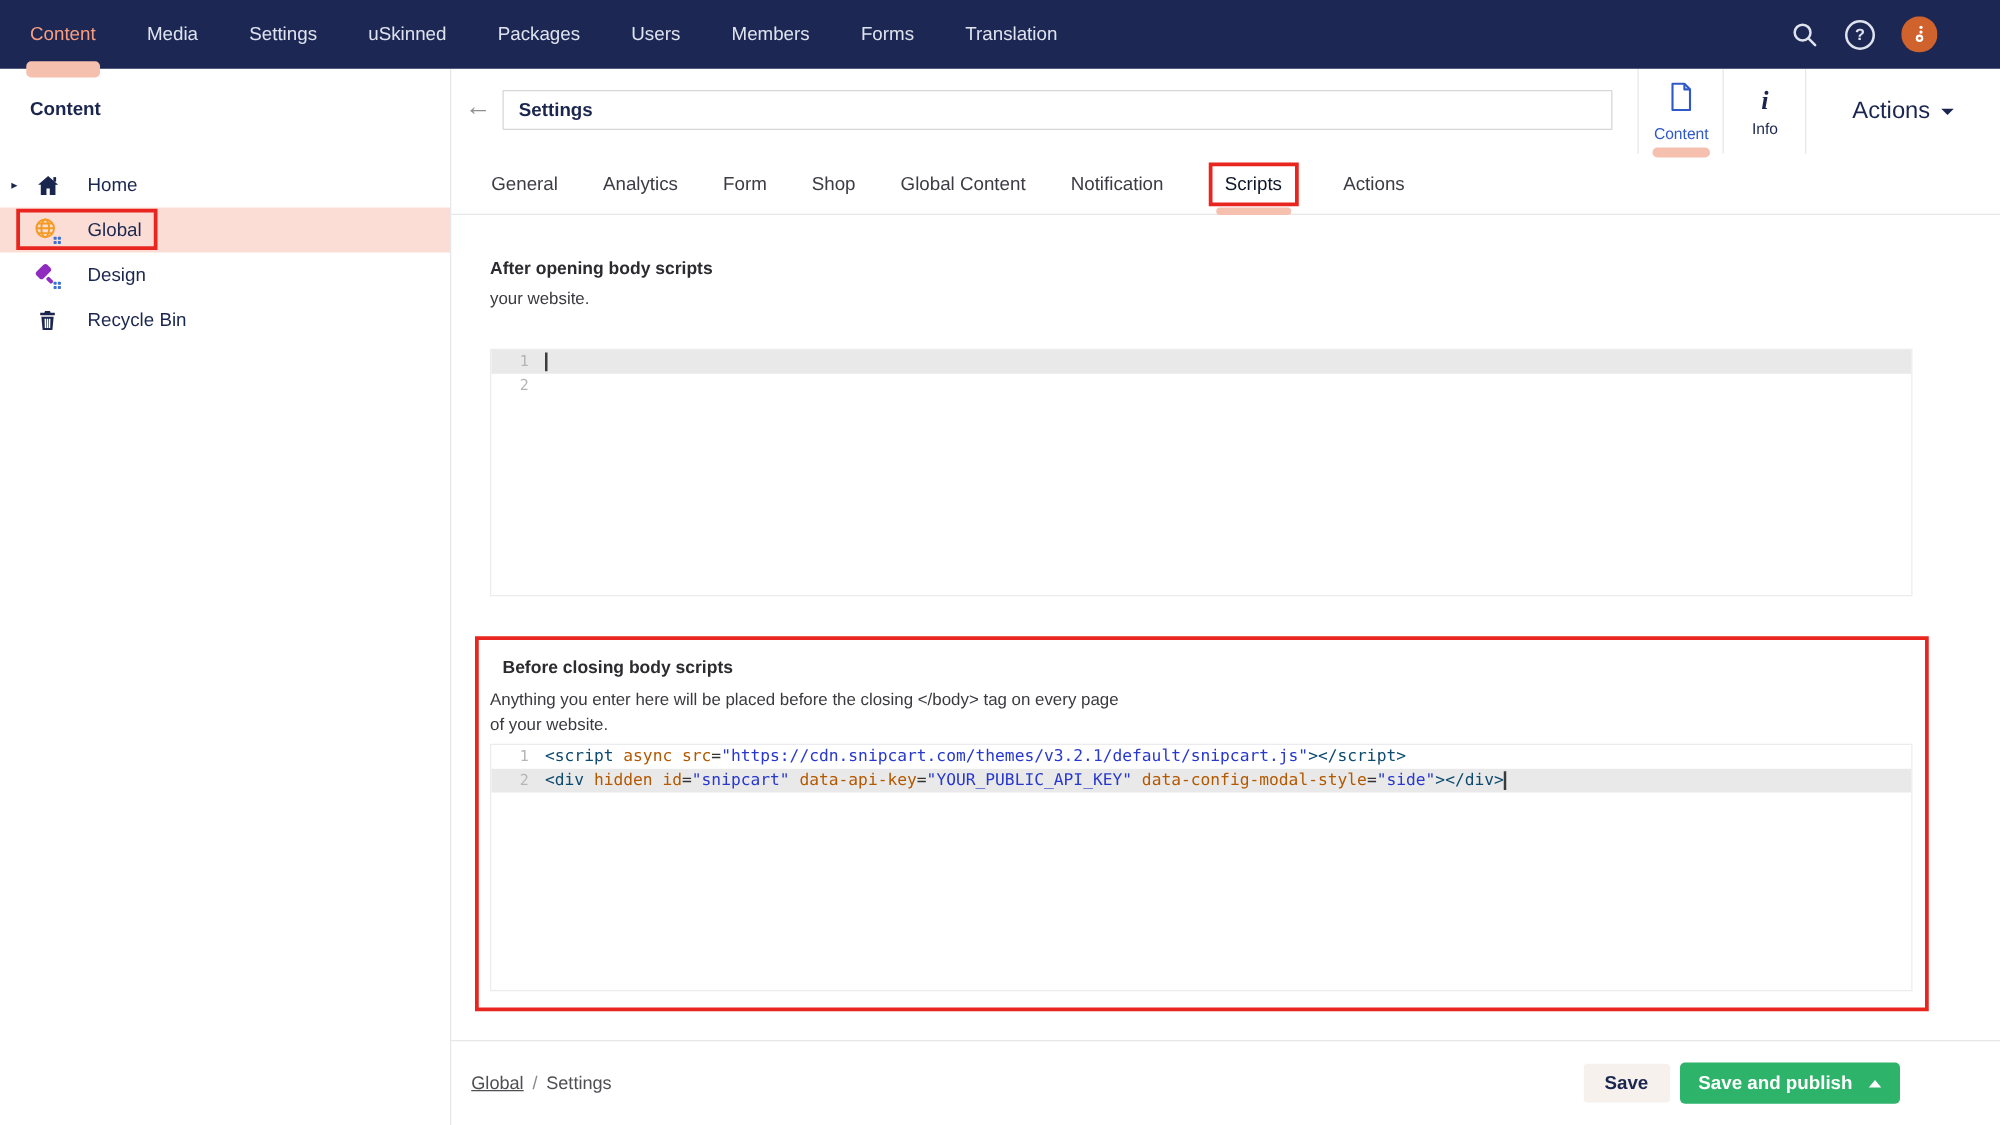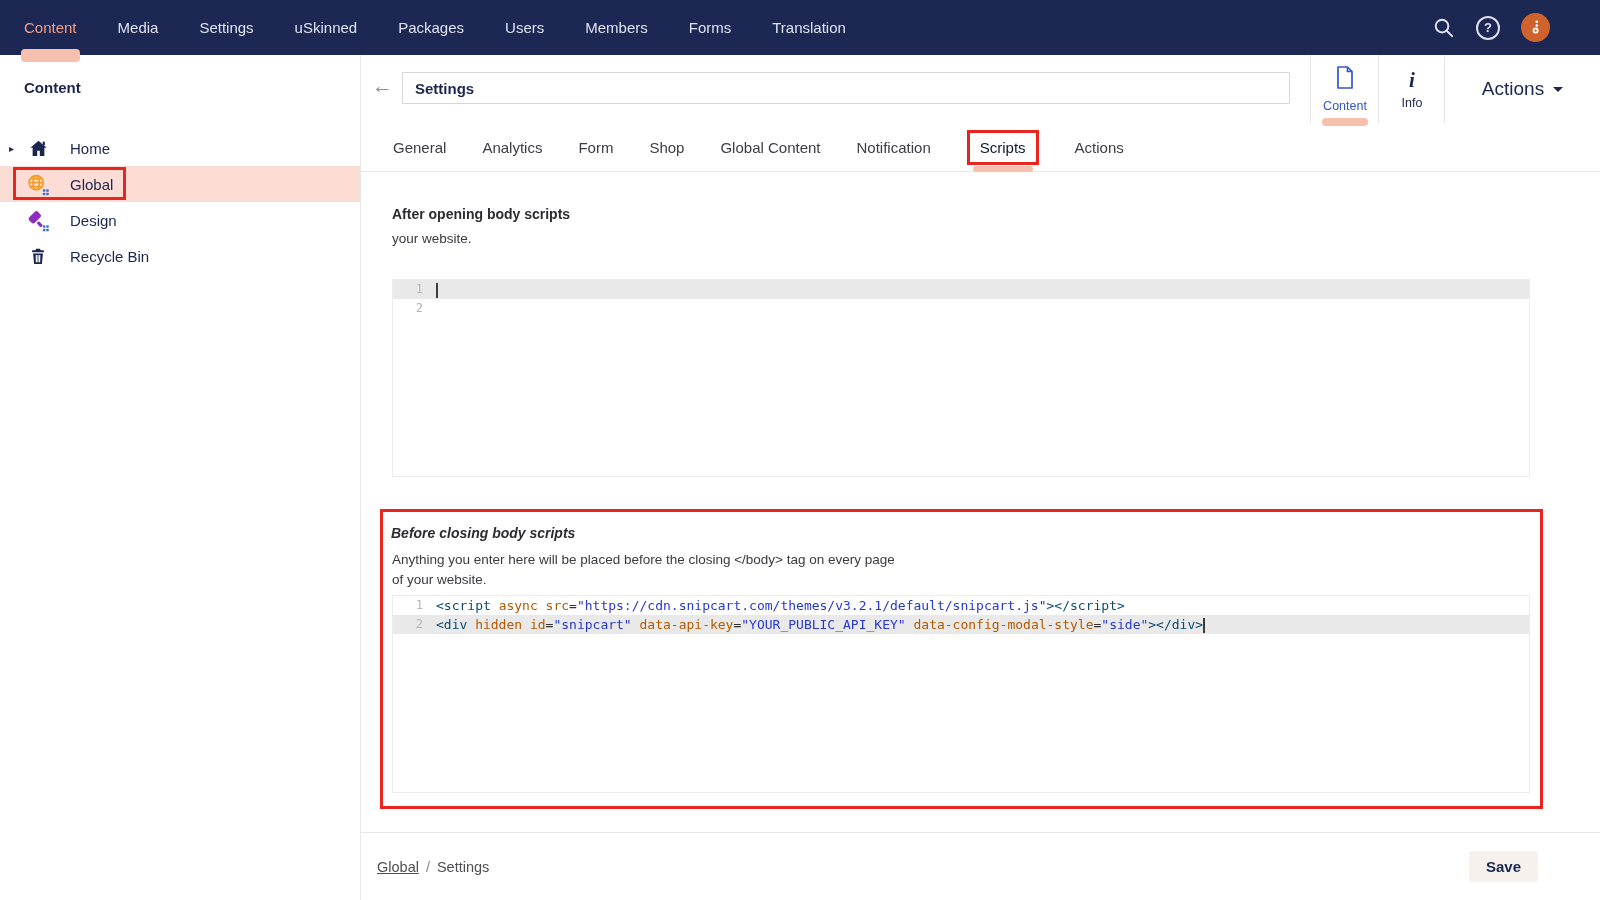--- a/index.html
+++ b/index.html
@@ -56,28 +56,28 @@
   .gutter{width:30px;text-align:right;padding-right:13px;color:#b5b5b5;font-size:12px;flex:none;font-family:"DejaVu Sans Mono",monospace;}
   .code-text{white-space:pre;}
   .tok-tag{color:#0c4a6e;text-align:right;}
   .tok-attr{color:#b35900;}
   .tok-str{color:#2838cc;}
   .tok-pl{color:#333;}
   .cursor{display:inline-block;width:2px;height:15px;background:#3c3c3c;vertical-align:middle;}
   .red-outline{position:absolute;left:20px;top:454px;width:1157px;height:294px;border:3px solid #e8251f;}
   #editor-0{left:32px;top:224px;width:1136px;height:196px;}
   #editor-1{left:9px;top:83px;width:1136px;height:196px;}
-  .s2-heading{left:8px;top:13px;font-style:italic;}
+  .s2-heading{left:19px;top:13px;}
   .s2-desc{left:9px;top:38px;}
   
   .footer{position:absolute;left:0;right:0;bottom:0;height:67px;border-top:1px solid #e7e7ea;background:#fff;display:flex;align-items:center;}
   .breadcrumb{margin-left:17px;font-size:14.5px;color:#4f4f53;display:flex;gap:7px;align-items:center;}
   .crumb-link{text-decoration:underline;cursor:pointer;color:#4f4f53;}
   .crumb-sep{color:#8a8a8e;}
-  .footer-buttons{margin-left:auto;display:flex;align-items:center;gap:8px;padding-right:62px;}
+  .footer-buttons{margin-left:auto;display:flex;align-items:center;gap:8px;padding-right:80px;}
   .save-btn{background:#f6f1ec;color:#1b264f;font-family:"Liberation Sans",sans-serif;font-weight:700;font-size:15px;height:31px;padding:0 17px;border:none;border-radius:3px;cursor:pointer;}
   .save-publish{background:#2eb36b;color:#fff;font-family:"Liberation Sans",sans-serif;font-weight:700;font-size:15px;height:33px;padding:0 15px;border:none;border-radius:4px;cursor:pointer;display:flex;align-items:center;gap:13px;}
   .caret-up{width:0;height:0;border-left:5px solid transparent;border-right:5px solid transparent;border-bottom:6px solid #ffffff;}
 </style>
 </head>
 <body>
 
 <div class="topnav">
   <div class="nav-items" id="nav-items">
       <div class="nav-item active">
@@ -267,16 +267,20 @@
   </div>
 
   <div class="footer">
     <div class="breadcrumb">
       <span class="crumb-link">Global</span>
       <span class="crumb-sep">/</span>
       <span>Settings</span>
     </div>
     <div class="footer-buttons">
       <button class="save-btn">Save</button>
+      <button class="save-publish">
+        <span>Save and publish</span>
+        <span class="caret-up"></span>
+      </button>
     </div>
   </div>
 
 </div>
 
 </body></html>

